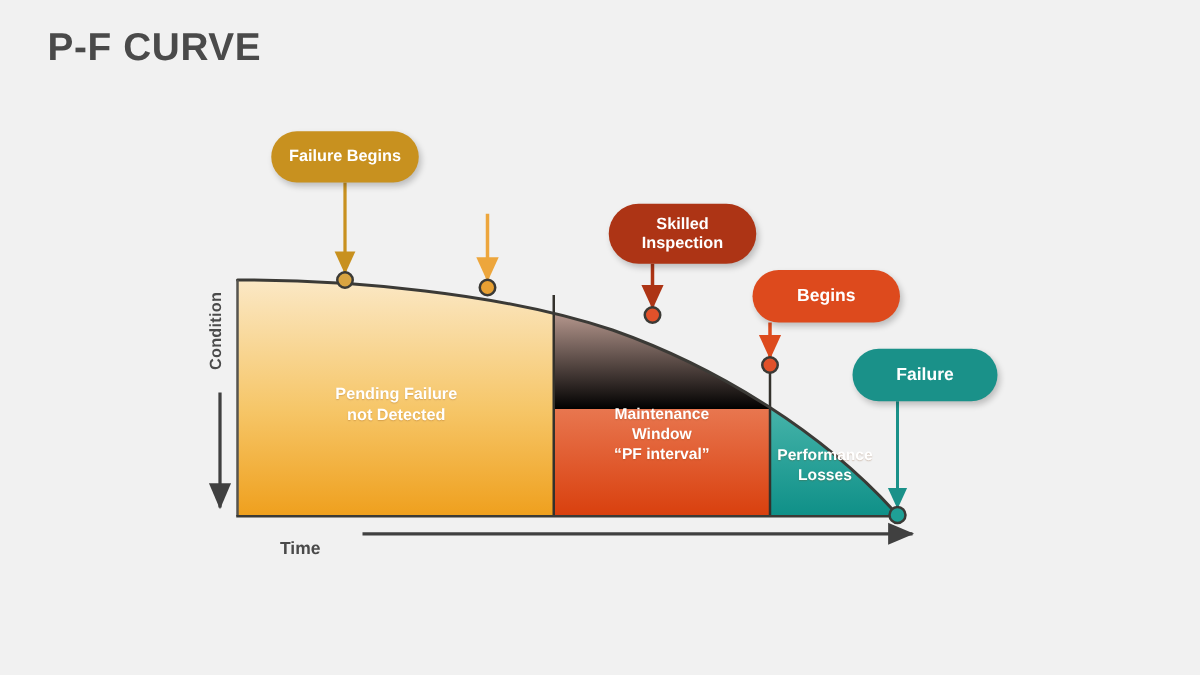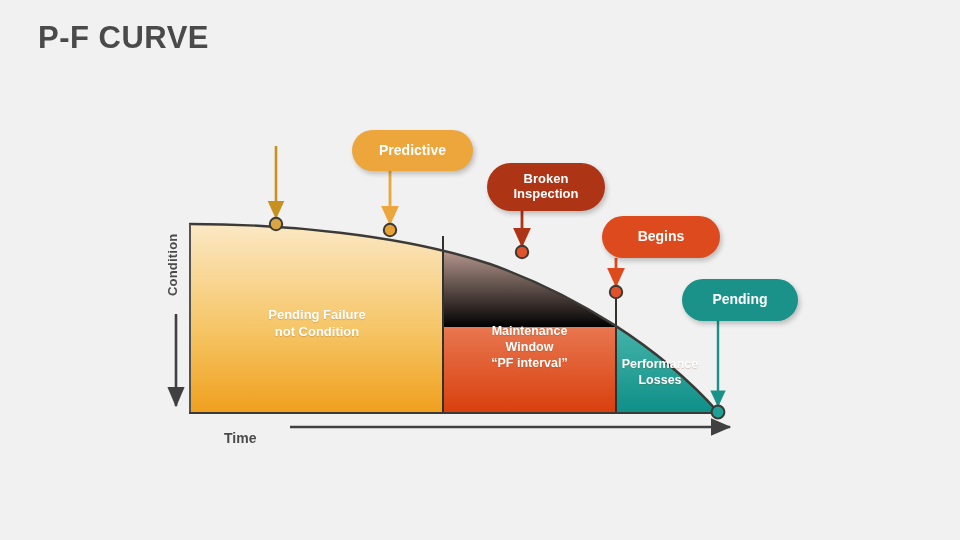--- a/index.html
+++ b/index.html
@@ -185,33 +185,33 @@
         <circle cx="522" cy="250" r="6.2" fill="#e1512a" stroke="#3b3a36" stroke-width="2"></circle>
         <circle cx="616" cy="290" r="6.2" fill="#e1512a" stroke="#3b3a36" stroke-width="2"></circle>
         <circle cx="718" cy="410" r="6.4" fill="#1fa096" stroke="#3b3a36" stroke-width="2"></circle>
       </g>
     </svg>
 
     <div id="axis-condition">Condition</div>
     <div id="axis-time">Time</div>
 
     <div class="region-label" style="left:202px; top:305px; width:230px; font-size:13px;">Pending Failure
-not Condition</div>
+not Detected</div>
 
     <div class="region-label" style="left:612px; top:354px; width:96px; font-size:12.5px;">Performance
 Losses</div>
 
     <div class="region-label" style="left:447px; top:321px; width:165px; font-size:12.5px;">Maintenance
 Window
 “PF interval”</div>
 
-
-    <div class="pill" style="left:352px; top:128px; width:121px; height:41px; background:#eda63c; font-size:14px;">Predictive</div>
-
-    <div class="pill" style="left:487px; top:161px; width:118px; height:48px; background:#ad3415; font-size:13px;">Broken
+    <div class="pill" style="left:217px; top:103px; width:118px; height:41px; background:#c8911f; font-size:13px;">Failure Begins</div>
+
+
+    <div class="pill" style="left:487px; top:161px; width:118px; height:48px; background:#ad3415; font-size:13px;">Skilled
 Inspection</div>
 
     <div class="pill" style="left:602px; top:214px; width:118px; height:42px; background:#dd4a1d; font-size:14px;">Begins</div>
 
-    <div class="pill" style="left:682px; top:277px; width:116px; height:42px; background:#1a9189; font-size:14px;">Pending</div>
+    <div class="pill" style="left:682px; top:277px; width:116px; height:42px; background:#1a9189; font-size:14px;">Failure</div>
 
   </div>
 </div>
 
 </body></html>

